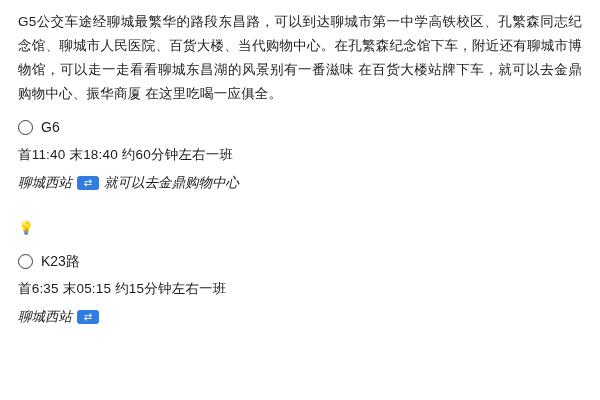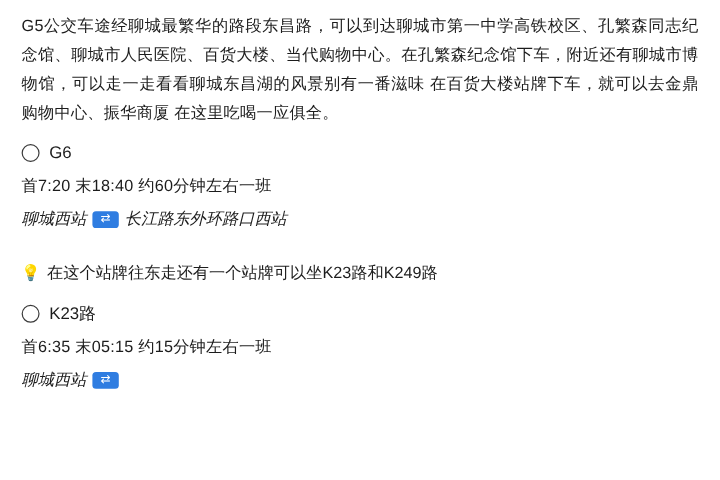--- a/index.html
+++ b/index.html
@@ -115,31 +115,30 @@
 
 <div class="page">
 
   <p class="para">G5公交车途经聊城最繁华的路段东昌路，可以到达聊城市第一中学高铁校区、孔繁森同志纪念馆、聊城市人民医院、百货大楼、当代购物中心。在孔繁森纪念馆下车，附近还有聊城市博物馆，可以走一走看看聊城东昌湖的风景别有一番滋味 在百货大楼站牌下车，就可以去金鼎购物中心、振华商厦 在这里吃喝一应俱全。</p>
 
   <div class="route-block">
     <div class="radio-row">
       <span class="radio"></span>
       <span class="route-name">G6</span>
     </div>
-    <div class="schedule">首7:20 末18:40 约60分钟左右一班</div>
+    <div class="schedule">首11:40 末18:40 约60分钟左右一班</div>
     <div class="stops">
       <span>聊城西站</span>
       <span class="arrow-icon">⇄</span>
-      <span>长江路东外环路口西站</span>
+      <span>就可以去金鼎购物中心</span>
     </div>
   </div>
 
   <div class="tip-row">
     <span class="bulb">💡</span>
-    <span>在这个站牌往东走还有一个站牌可以坐K23路和K249路</span>
   </div>
 
   <div class="route-block">
     <div class="radio-row">
       <span class="radio"></span>
       <span class="route-name">K23路</span>
     </div>
     <div class="schedule">首6:35 末05:15 约15分钟左右一班</div>
     <div class="stops">
       <span>聊城西站</span>

